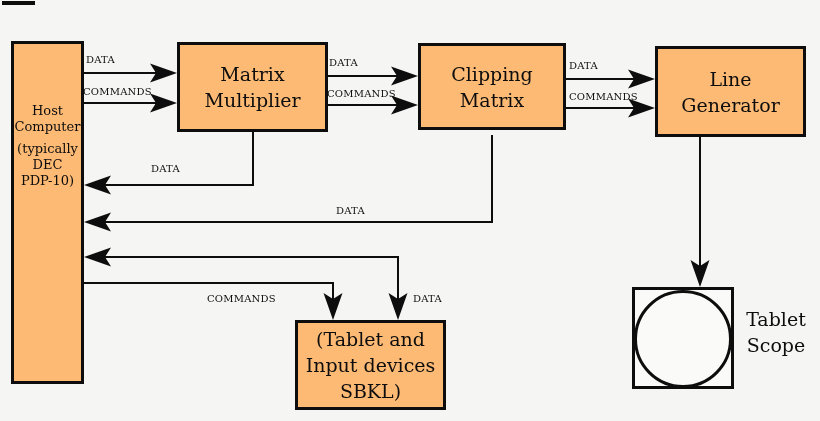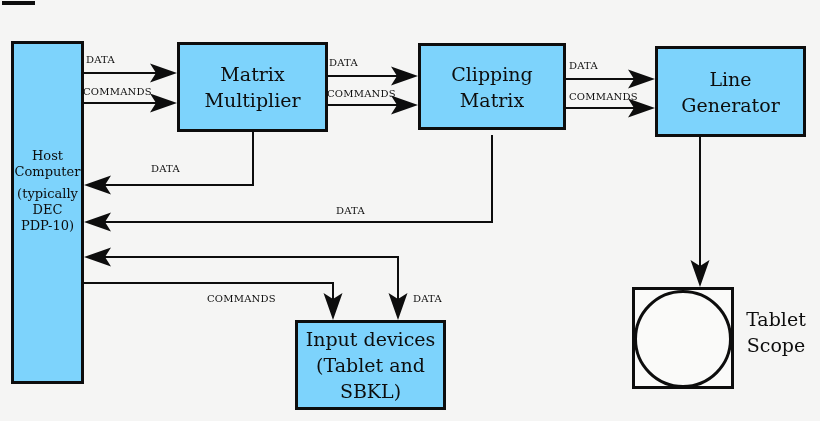--- a/index.html
+++ b/index.html
@@ -7,35 +7,35 @@
     position:relative;
     width:820px;height:421px;
     background:#f5f5f4;
     font-family:"DejaVu Serif", serif;
     color:#0d0d0d;
     overflow:hidden;
   }
   .node{
     position:absolute;
     border:3px solid #0d0d0d;
-    background:#7dd3fc;
+    background:#fdba74;
     box-sizing:border-box;
     display:flex;
     flex-direction:column;
     align-items:center;
     justify-content:center;
     text-align:center;
     font-size:19px;
     line-height:26px;
   }
   .node span{display:block;}
   #host{
     left:11px;top:41px;width:73px;height:343px;
     justify-content:flex-start;
-    padding-top:104px;
+    padding-top:59px;
     font-size:13px;
     line-height:16px;
   }
   #host .grp2{margin-top:6px;}
   #matrix{left:177px;top:42px;width:151px;height:90px;}
   #clipping{left:418px;top:43px;width:148px;height:87px;}
   #linegen{left:655px;top:46px;width:151px;height:91px;}
   #input{left:295px;top:320px;width:151px;height:90px;}
   #scope{
     left:632px;top:287px;width:102px;height:102px;
@@ -105,22 +105,22 @@
     <span>Clipping</span>
     <span>Matrix</span>
   </div>
 
   <div class="node" id="linegen">
     <span>Line</span>
     <span>Generator</span>
   </div>
 
   <div class="node" id="input">
+    <span>(Tablet and</span>
     <span>Input devices</span>
-    <span>(Tablet and</span>
     <span>SBKL)</span>
   </div>
 
   <div id="scope">
     <div class="crt"></div>
   </div>
   <div id="scope-label">
     <span>Tablet</span>
     <span>Scope</span>
   </div>

